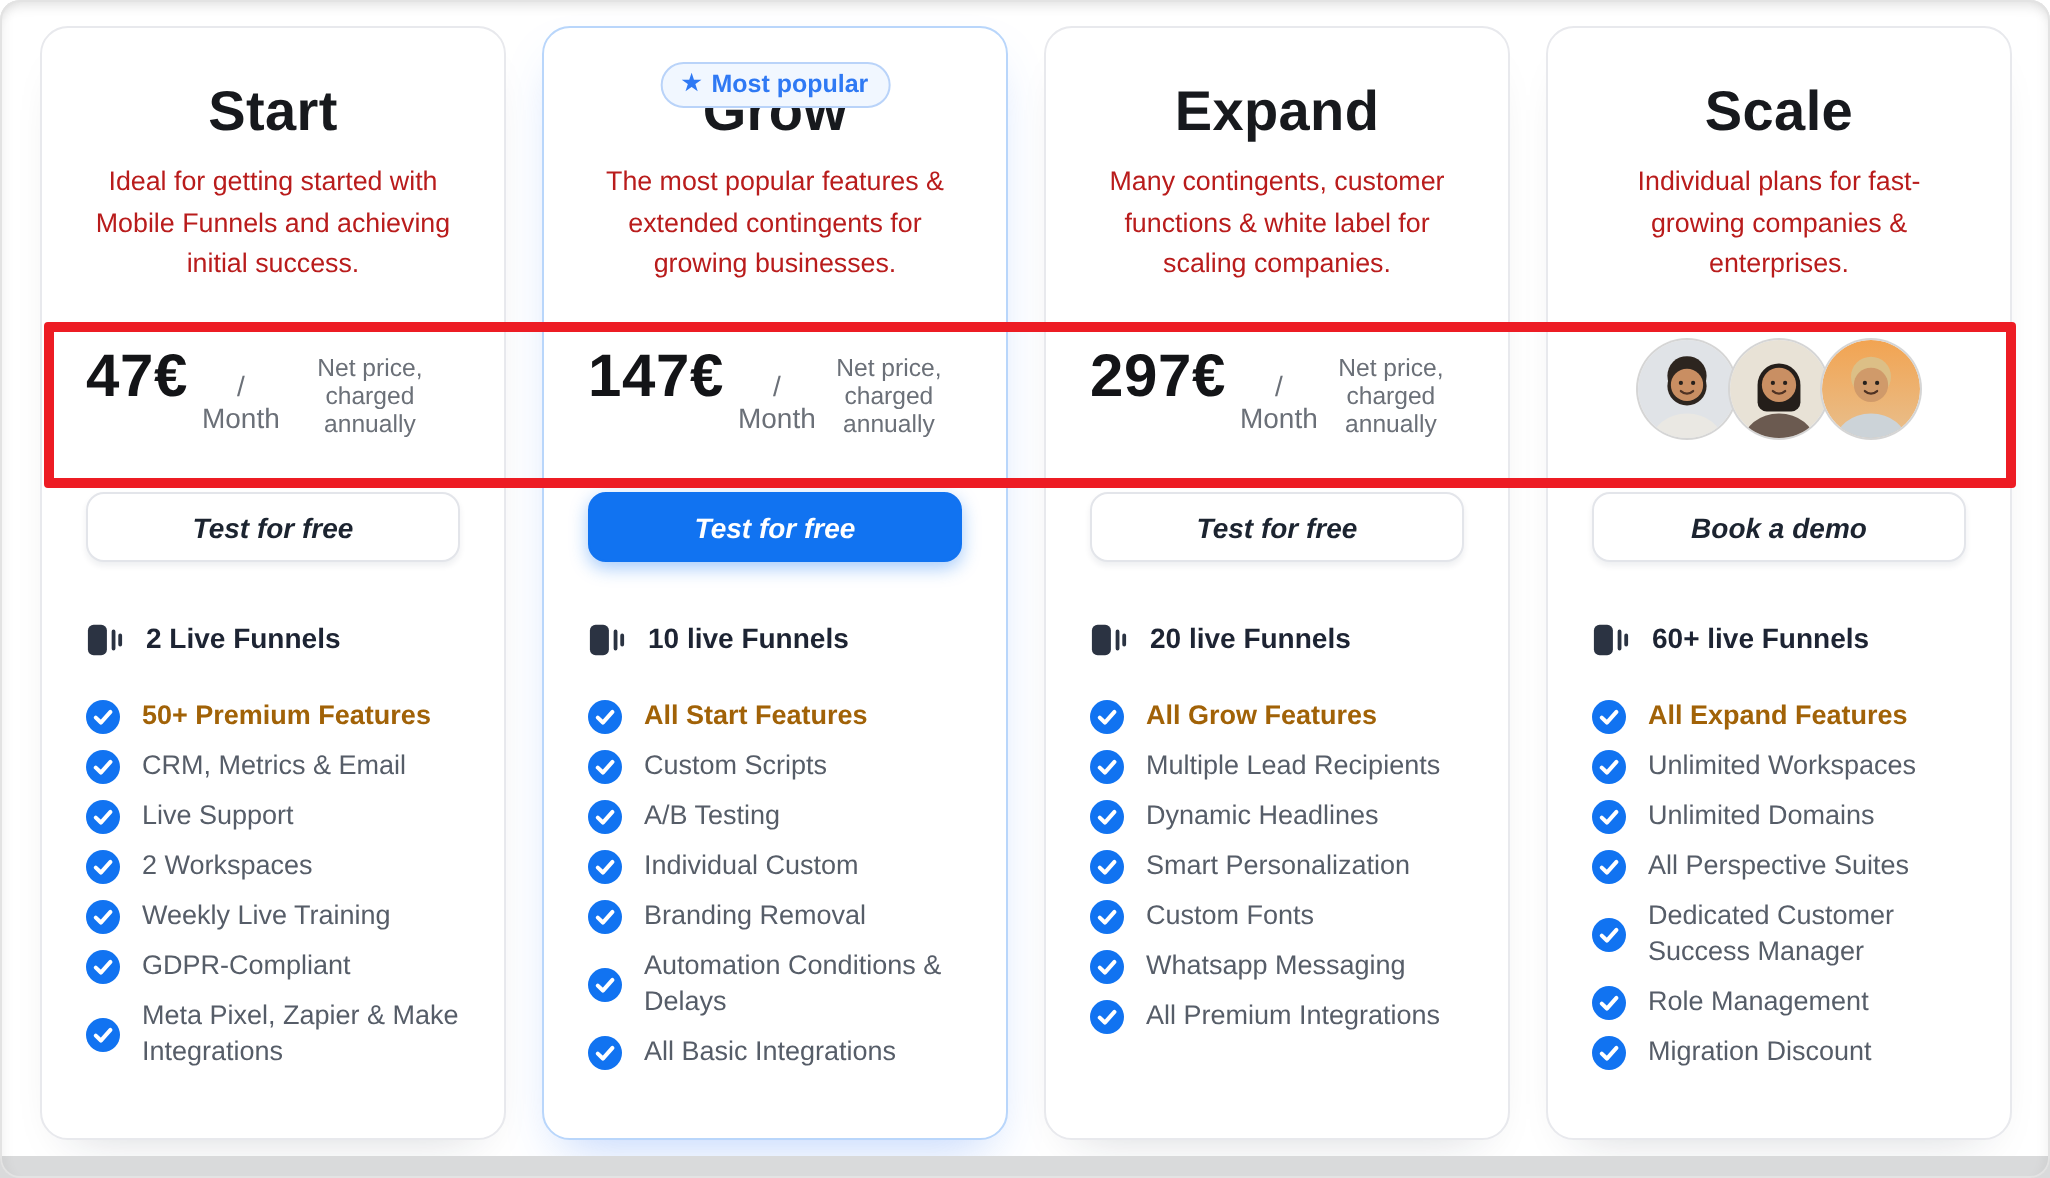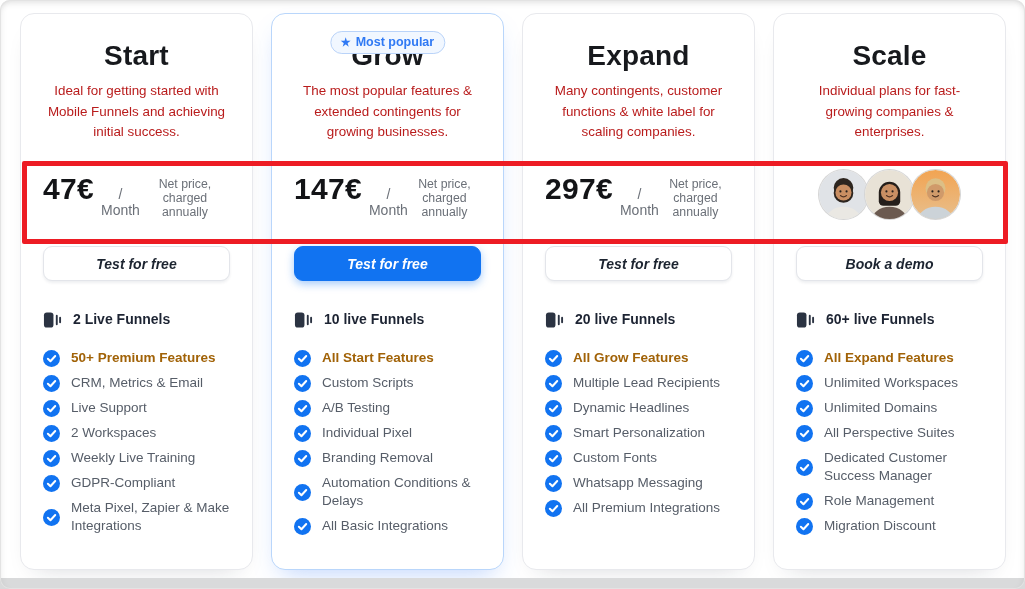--- a/index.html
+++ b/index.html
@@ -219,21 +219,21 @@
           <circle cx="8" cy="8" r="8" fill="#1173f1"></circle>
           <path d="M4.6 8.3 L7 10.6 L11.5 5.6" stroke="#fff" stroke-width="1.9" fill="none" stroke-linecap="round" stroke-linejoin="round"></path>
         </svg>
         <span>A/B Testing</span>
       </li>
         <li>
         <svg class="check" viewBox="0 0 16 16" aria-hidden="true">
           <circle cx="8" cy="8" r="8" fill="#1173f1"></circle>
           <path d="M4.6 8.3 L7 10.6 L11.5 5.6" stroke="#fff" stroke-width="1.9" fill="none" stroke-linecap="round" stroke-linejoin="round"></path>
         </svg>
-        <span>Individual Pixel</span>
+        <span>Individual Custom</span>
       </li>
         <li>
         <svg class="check" viewBox="0 0 16 16" aria-hidden="true">
           <circle cx="8" cy="8" r="8" fill="#1173f1"></circle>
           <path d="M4.6 8.3 L7 10.6 L11.5 5.6" stroke="#fff" stroke-width="1.9" fill="none" stroke-linecap="round" stroke-linejoin="round"></path>
         </svg>
         <span>Branding Removal</span>
       </li>
         <li>
         <svg class="check" viewBox="0 0 16 16" aria-hidden="true">

